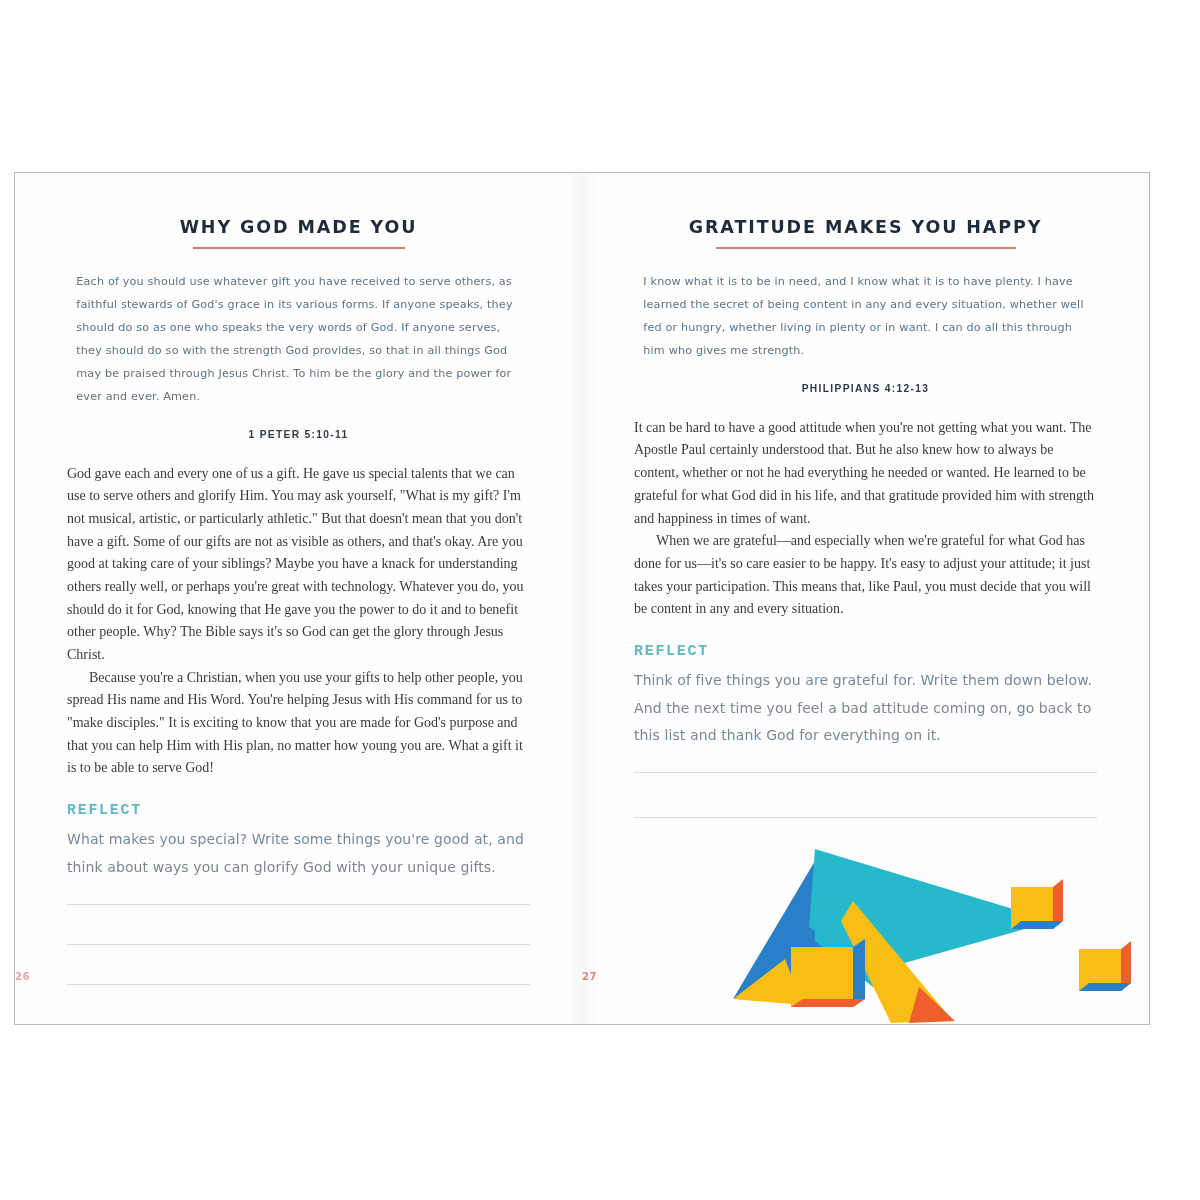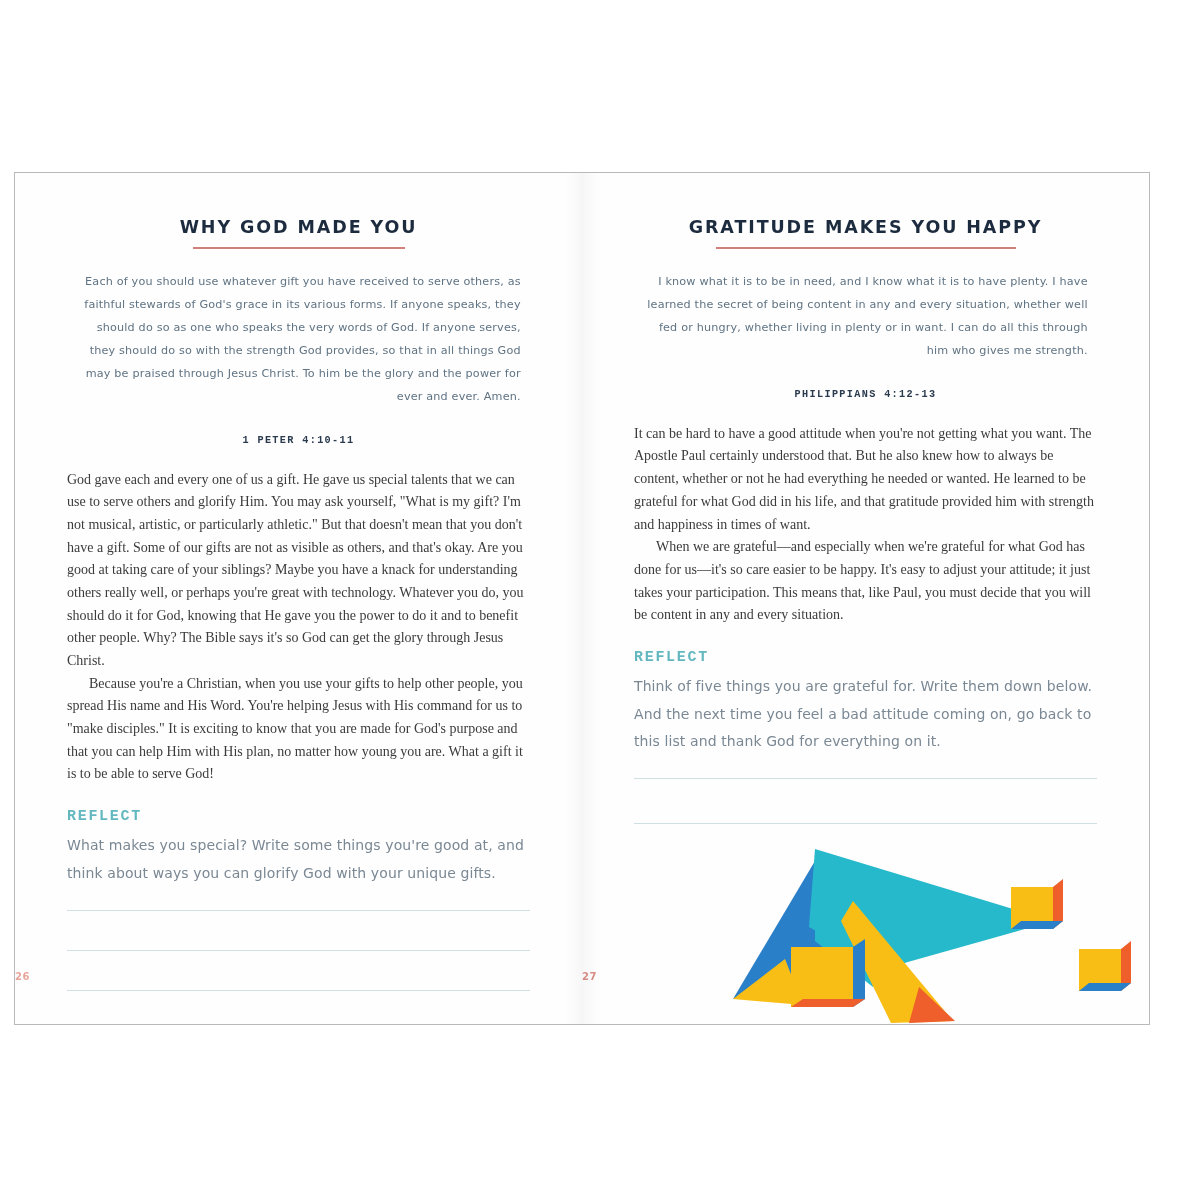--- a/index.html
+++ b/index.html
@@ -80,32 +80,32 @@
     height: 2px;
     margin: 9px auto 0 auto;
     background: #c0564f;
     opacity: .75;
   }
   .page-right .title-rule { width: 300px; }
 
   
   .verse {
     margin: 22px auto 0 auto;
-    text-align: right;
+    text-align: left;
     font-family: "DejaVu Sans", sans-serif;
     font-size: 11.2px;
     line-height: 2.05;
     color: #5f7383;
     letter-spacing: .18px;
     width: 96%;
   }
   .verse-ref {
-    margin-top: 26px;
+    margin-top: 20px;
     text-align: center;
-    font-family: Liberation Mono, monospace;
+    font-family: Liberation Sans, sans-serif;
     font-weight: bold;
     font-size: 10.2px;
     letter-spacing: 1.35px;
     color: #2a3a4e;
   }
 
   
   .body-copy {
     margin-top: 23px;
     font-family: "Liberation Serif", serif;
@@ -176,21 +176,21 @@
 
   <div class="spread">
 
     <div class="page page-left">
 
       <h1 class="chapter-title">WHY GOD MADE YOU</h1>
       <div class="title-rule"></div>
 
       <div class="verse">Each of you should use whatever gift you have received to serve others, as faithful stewards of God's grace in its various forms. If anyone speaks, they should do so as one who speaks the very words of God. If anyone serves, they should do so with the strength God provides, so that in all things God may be praised through Jesus Christ. To him be the glory and the power for ever and ever. Amen.</div>
 
-      <div class="verse-ref">1 PETER 4:10-11</div>
+      <div class="verse-ref">1 PETER 5:10-11</div>
 
       <div class="body-copy">
         <p>God gave each and every one of us a gift. He gave us special talents that we can use to serve others and glorify Him. You may ask yourself, "What is my gift? I'm not musical, artistic, or particularly athletic." But that doesn't mean that you don't have a gift. Some of our gifts are not as visible as others, and that's okay. Are you good at taking care of your siblings? Maybe you have a knack for understanding others really well, or perhaps you're great with technology. Whatever you do, you should do it for God, knowing that He gave you the power to do it and to benefit other people. Why? The Bible says it's so God can get the glory through Jesus Christ.</p>
         <p>Because you're a Christian, when you use your gifts to help other people, you spread His name and His Word. You're helping Jesus with His command for us to "make disciples." It is exciting to know that you are made for God's purpose and that you can help Him with His plan, no matter how young you are. What a gift it is to be able to serve God!</p>
       </div>
 
       <div class="reflect-head">REFLECT</div>
       <div class="reflect-text">What makes you special? Write some things you're good at, and think about ways you can glorify God with your unique gifts.</div>
 
       <div class="rules">

